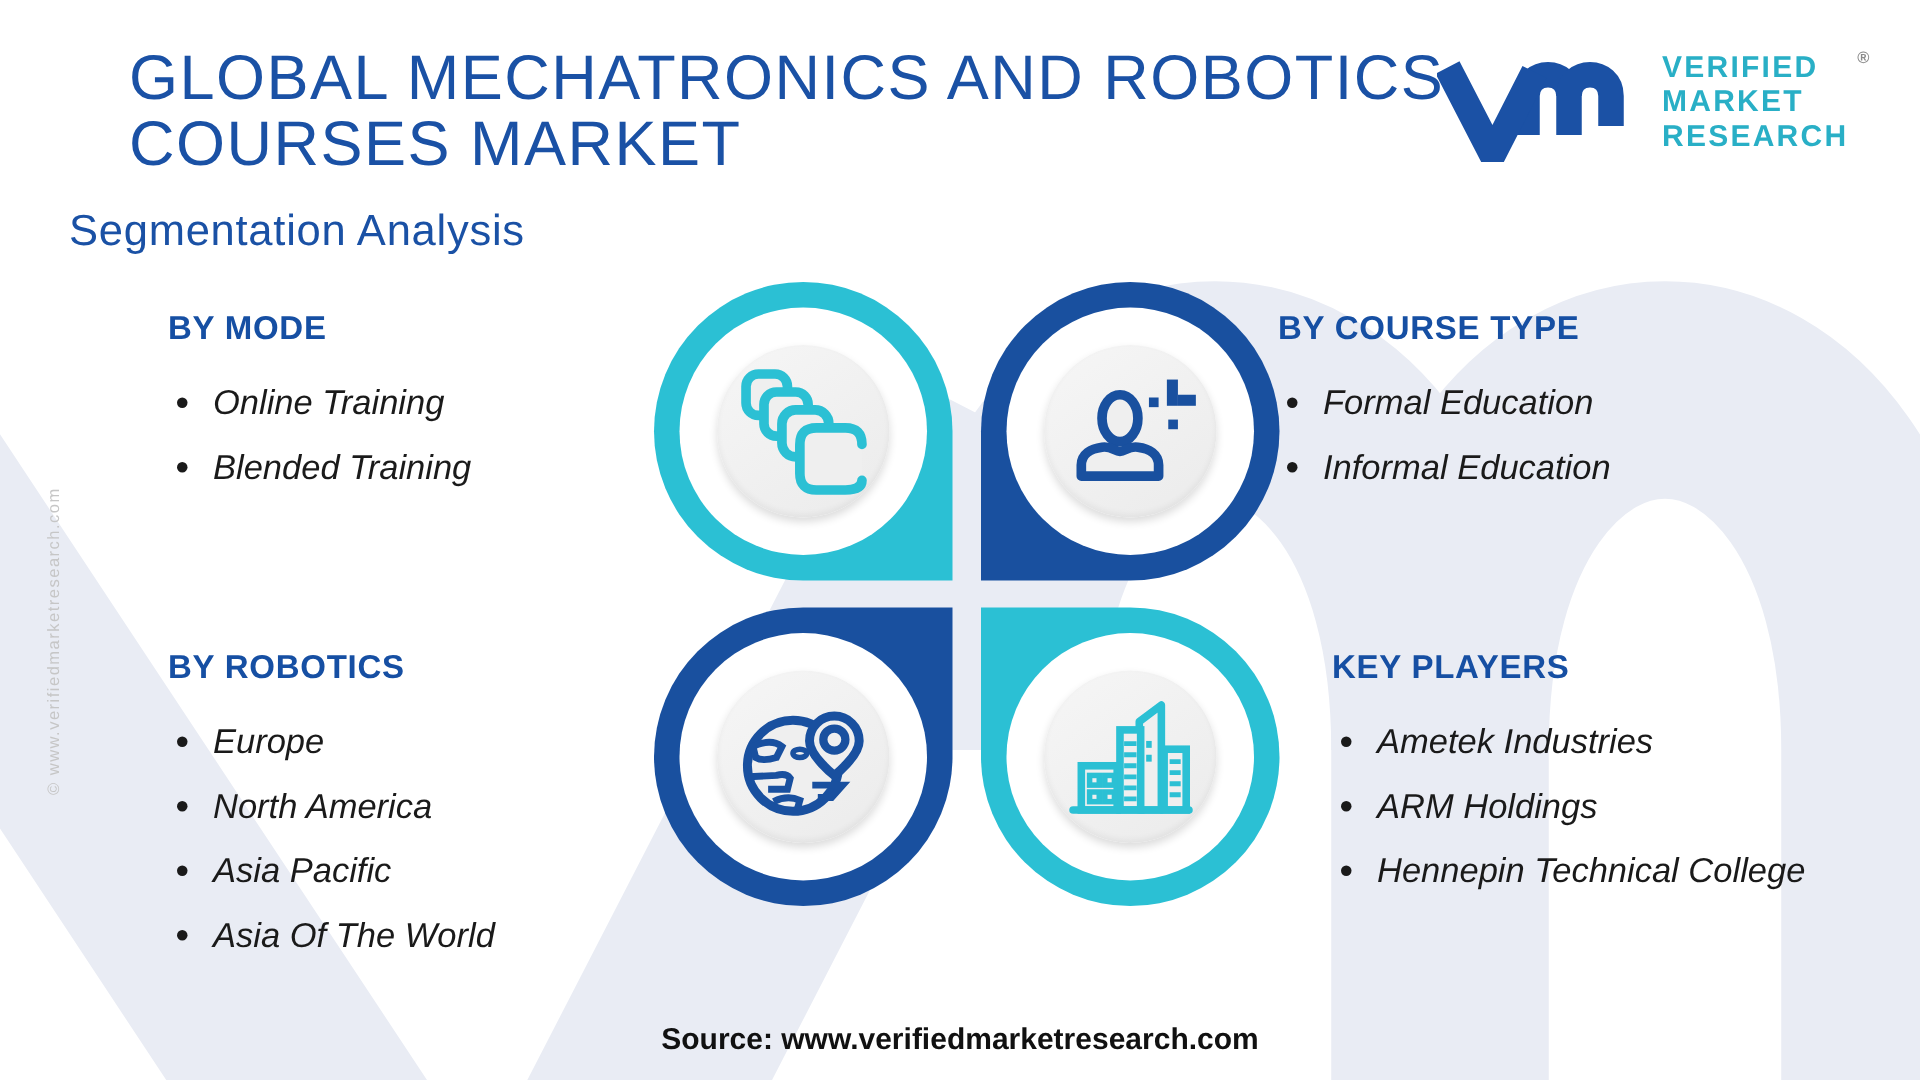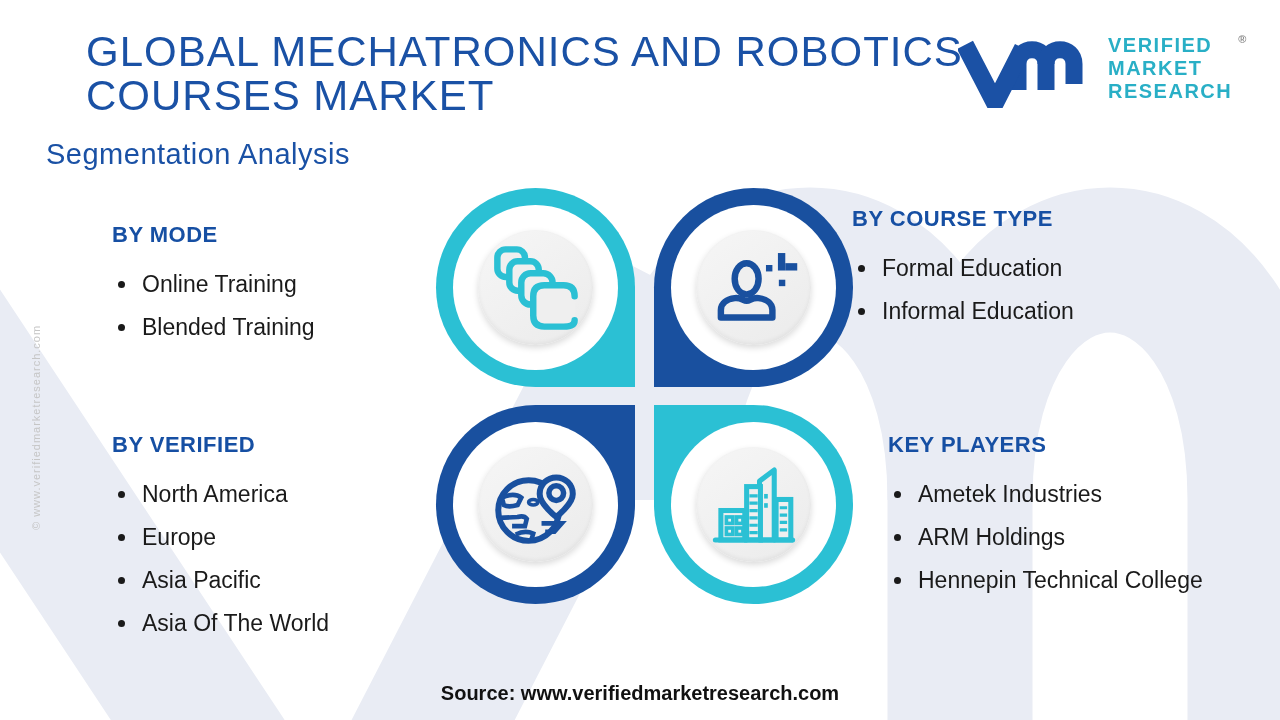--- a/index.html
+++ b/index.html
@@ -51,27 +51,27 @@
   }
 
   
   .section{position:absolute;z-index:2;width:390px;}
   .section h3{
     margin:0 0 24px 0;font-size:22px;font-weight:bold;letter-spacing:0.5px;color:#164FA3;
   }
   .section ul{list-style:none;margin:0;padding:0;}
   .section li{
     position:relative;padding-left:30px;margin-bottom:19px;height:24px;
-    font-size:23px;line-height:24px;color:#1a1a1a;
+    font-size:23px;line-height:24px;color:#1a1a1a;font-style:italic;
   }
   .section li::before{
     content:"";position:absolute;left:6px;top:9px;width:7px;height:7px;border-radius:50%;
     background:#1a1a1a;
   }
-  .sec-mode{left:112px;top:206px;margin-top:16px;}
+  .sec-mode{left:112px;top:206px;}
   .sec-course{left:852px;top:206px;}
   .sec-geo{left:112px;top:432px;}
   .sec-players{left:888px;top:432px;width:400px;}
 
   
   .source{
     position:absolute;left:0;top:682px;width:100%;text-align:center;z-index:2;
     font-size:20px;font-weight:bold;color:#111111;
   }
 </style>
@@ -187,24 +187,24 @@
 
   <div class="section sec-course">
     <h3>BY COURSE TYPE</h3>
     <ul>
       <li>Formal Education</li>
       <li>Informal Education</li>
     </ul>
   </div>
 
   <div class="section sec-geo">
-    <h3>BY VERIFIED</h3>
-    <ul>
+    <h3>BY ROBOTICS</h3>
+    <ul>
+      <li>Europe</li>
       <li>North America</li>
-      <li>Europe</li>
       <li>Asia Pacific</li>
       <li>Asia Of The World</li>
     </ul>
   </div>
 
   <div class="section sec-players">
     <h3>KEY PLAYERS</h3>
     <ul>
       <li>Ametek Industries</li>
       <li>ARM Holdings</li>

